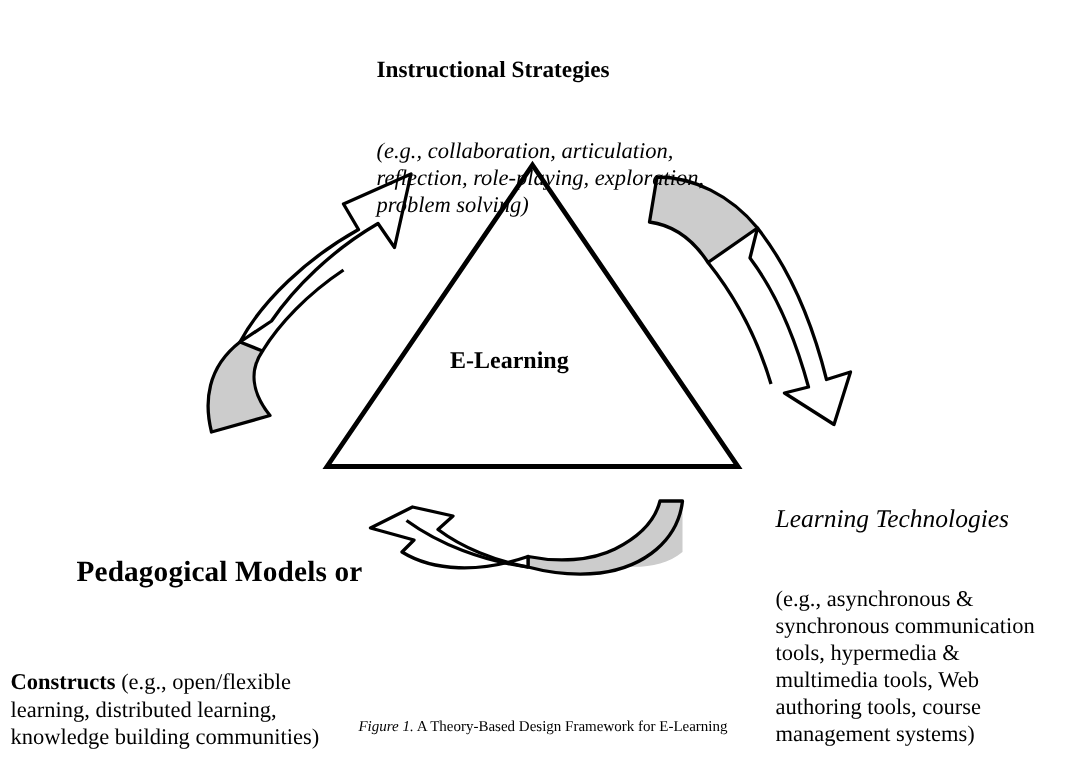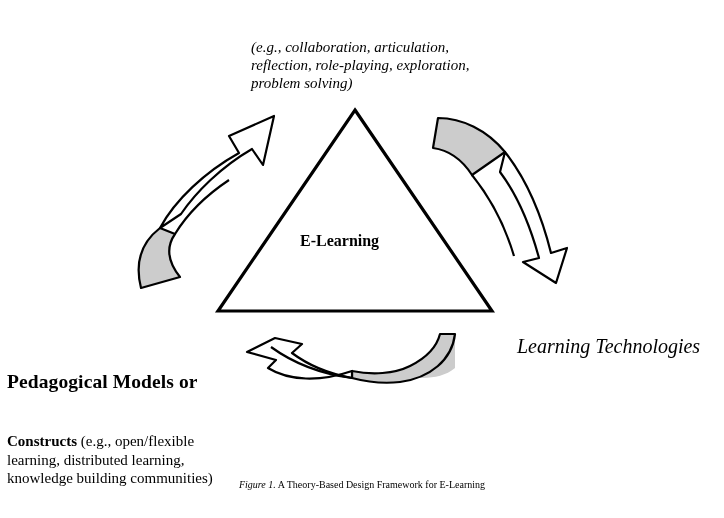--- a/index.html
+++ b/index.html
@@ -49,44 +49,45 @@
   }
 
   
   #label-learning-technologies {
     left: 517px;
     top: 301px;
     width: 205px;
   }
   #label-learning-technologies .head {
     font-style: italic;
-    font-size: 20px;
+    font-size: 17px;
     display: block;
   }
   #label-learning-technologies .body {
     display: block;
   }
 
   
   #label-pedagogical-models {
     left: 7px;
     top: 334px;
     width: 258px;
   }
   #label-pedagogical-models .head {
     font-weight: bold;
     font-size: 19.5px;
     line-height: 24px;
     display: block;
     letter-spacing: 0.1px;
+    margin-left: 44px;
   }
   #label-pedagogical-models .body {
     display: block;
     line-height: 18.5px;
-    margin-top: 2px;
+    margin-top: 16px;
   }
   #label-pedagogical-models .body .strong {
     font-weight: bold;
   }
 
   
   #label-e-learning {
     position: absolute;
     left: 300px;
     top: 232px;
@@ -179,27 +180,34 @@
              L 276,360
              L 268,368
              C 289,381 320,382 352,371
              Z" fill="#ffffff" stroke="#000000" stroke-width="2.2" stroke-linejoin="round"></path>
 
     <path d="M 352,378 C 322,374 293,363 271,347" fill="none" stroke="#000000" stroke-width="2.2"></path>
   </g>
 </svg>
 
 <div class="text-block" id="label-instructional-strategies">
+  <span class="head">Instructional Strategies</span>
   <span class="body">(e.g., collaboration, articulation,
 reflection, role-playing, exploration,
 problem solving)</span>
 </div>
 
 <div class="text-block" id="label-learning-technologies">
   <span class="head">Learning Technologies</span>
+  <span class="body">(e.g., asynchronous &amp;
+synchronous communication
+tools, hypermedia &amp;
+multimedia tools, Web
+authoring tools, course
+management systems)</span>
 </div>
 
 <div class="text-block" id="label-pedagogical-models">
   <span class="head">Pedagogical Models or</span>
   <span class="body"><span class="strong">Constructs</span><span> (e.g., open/flexible
 learning, distributed learning,
 knowledge building communities)</span></span>
 </div>
 
 <div id="label-e-learning">E-Learning</div>

